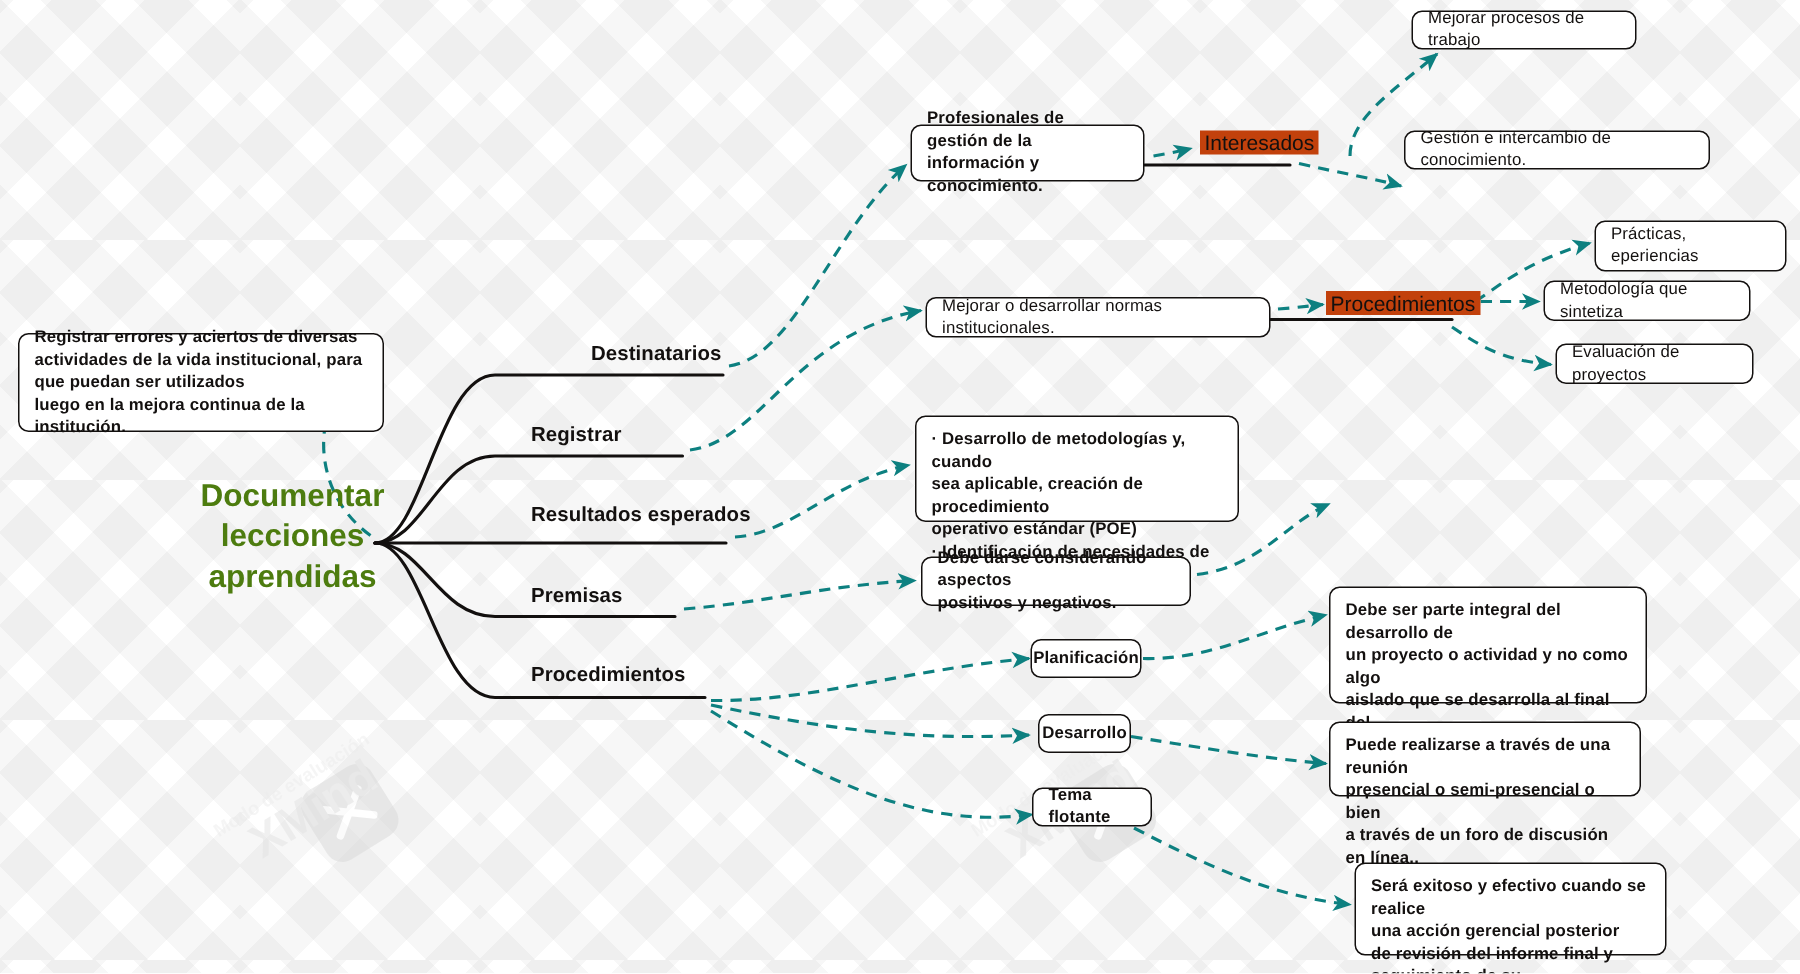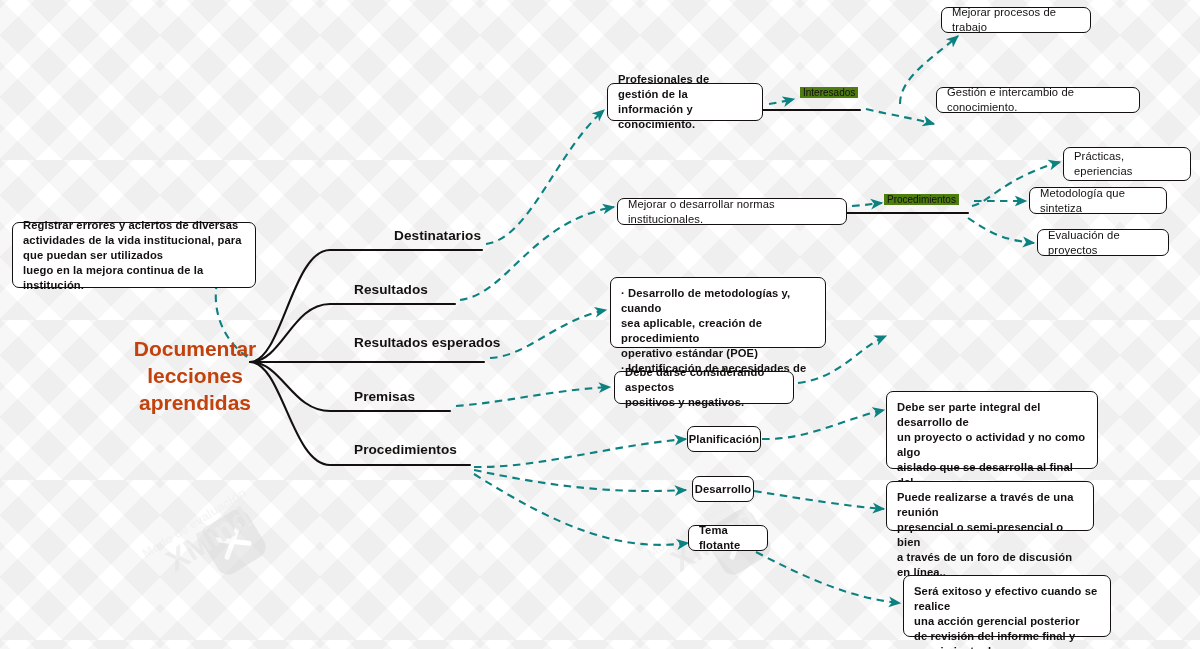--- a/index.html
+++ b/index.html
@@ -44,44 +44,44 @@
     padding:2px 10px;
     display:flex;align-items:center;
     letter-spacing:.01em;
     white-space:pre-line;
   }
   .node.thin{font-weight:400;}
 
   
   #root-topic{
     position:absolute;
-    left:110px;top:336px;width:170px;
+    left:110px;top:318px;width:170px;
     text-align:center;
     font-size:21px;font-weight:700;line-height:1.28;
-    color:#c2410c;
+    color:#4d7c0f;
     white-space:pre-line;
   }
 
   
   .branch-label{
     position:absolute;
     font-size:13.6px;
     font-weight:700;
     color:#13100f;
     white-space:nowrap;
     letter-spacing:.005em;
   }
   
   .line-label{
     position:absolute;
-    font-size:10px;
+    font-size:14px;
     font-weight:400;
     color:#13100f;
     white-space:nowrap;
-    background:#4d7c0f;
+    background:#c2410c;
     padding:0 3px;
   }
 
   
   .watermark{
     position:absolute;
     pointer-events:none;
     user-select:none;
     opacity:.5;
   }
@@ -195,21 +195,21 @@
 lecciones
 aprendidas</div>
 
   <div class="node" style="left:12px;top:222px;width:244px;height:66px;">Registrar errores y aciertos de diversas
 actividades de la vida institucional, para
 que puedan ser utilizados
 luego en la mejora continua de la
 institución.</div>
 
   <div class="branch-label" style="left:354px;top:228px;padding-left:40px;">Destinatarios</div>
-  <div class="branch-label" style="left:354px;top:282px;">Resultados</div>
+  <div class="branch-label" style="left:354px;top:282px;">Registrar</div>
   <div class="branch-label" style="left:354px;top:335px;">Resultados esperados</div>
   <div class="branch-label" style="left:354px;top:389px;">Premisas</div>
   <div class="branch-label" style="left:354px;top:442px;">Procedimientos</div>
 
   <div class="node" style="left:607px;top:83px;width:156px;height:38px;">Profesionales de gestión de la
 información y conocimiento.</div>
 
   <div class="line-label" style="left:800px;top:87px;">Interesados</div>
 
   <div class="node thin" style="left:941px;top:7px;width:150px;height:26px;">Mejorar procesos de trabajo</div>

